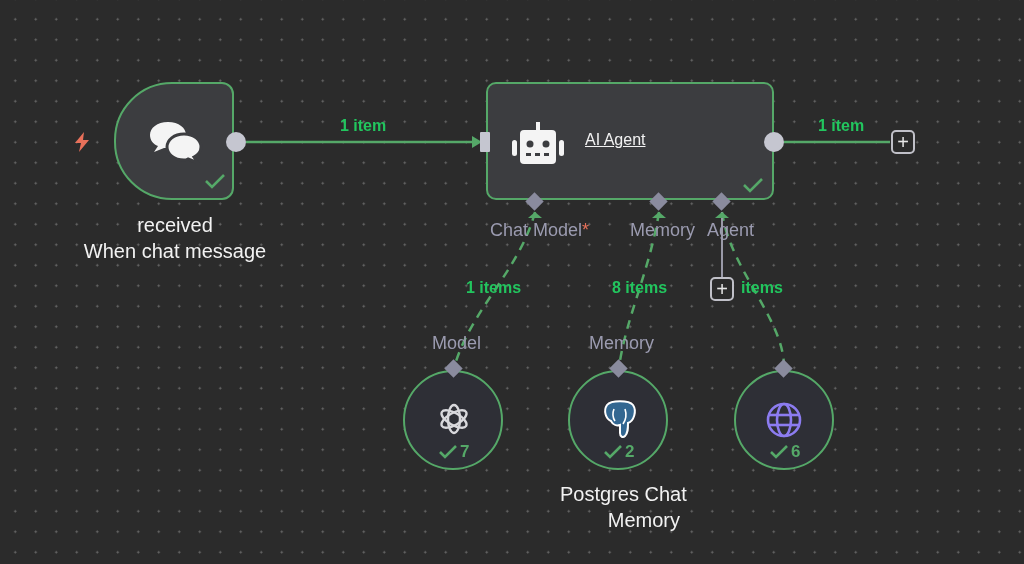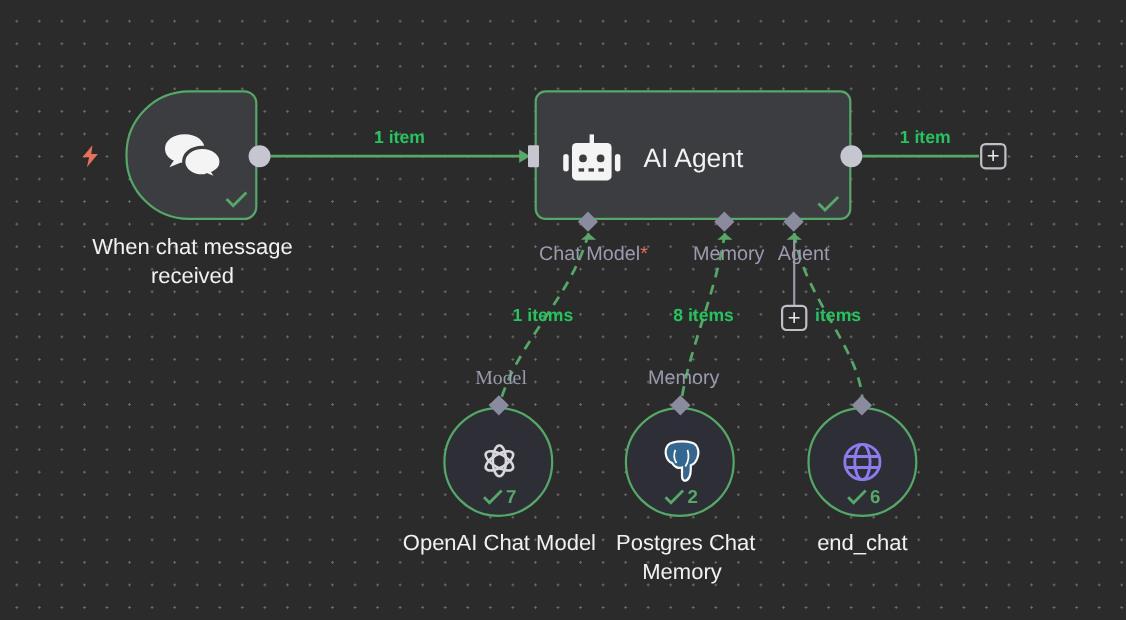--- a/index.html
+++ b/index.html
@@ -22,21 +22,21 @@
     border-radius:58px 12px 12px 58px; box-sizing:border-box;
   }
   .agent-node {
     left:486px; top:82px; width:288px; height:118px;
     background:#3c3d40; border:2.5px solid #55a868; border-radius:10px; box-sizing:border-box;
   }
   .sub-node {
     width:100px; height:100px; border-radius:50%;
     background:#2e2f36; border:2.5px solid #55a868; box-sizing:border-box;
   }
-  .agent-title { left:97px; top:46px; color:#f2f2f2; font-size:24px; }
+  .agent-title { left:97px; top:46px; color:#f2f2f2; font-size:16px;text-decoration:underline; }
   .check { color:#55a868; }
   .count { color:#55a868; font-size:17px; font-weight:bold; }
   .plus-btn {
     width:24px; height:24px; border:2px solid #c0c0c8; border-radius:5px;
     box-sizing:border-box; background:#2b2b2b; color:#e8e8e8;
     display:flex; align-items:center; justify-content:center; font-size:20px; line-height:20px;
   }
 </style>
 </head>
 <body>
@@ -69,22 +69,22 @@
       </svg>
     </span>
     <span class="abs check" style="left:88px;top:88px;">
       <svg width="22" height="18" viewBox="0 0 22 18">
           <path d="M2 9 L8 15 L20 3" stroke="#55a868" stroke-width="2.6" fill="none"></path>
         </svg>
     </span>
   </div>
   <div class="abs" style="left:226px;top:132px;width:20px;height:20px;border-radius:50%;background:#c5c6d0;"></div>
   <div class="abs node-label" style="left:60px;top:212px;width:230px;">
+    <div>received</div>
     <div>When chat message</div>
-    <div>received</div>
   </div>
 
   <div class="abs conn-label" style="left:340px;top:117px;">1 item</div>
 
   <div class="abs" style="left:480px;top:132px;width:10px;height:20px;background:#c5c6d0;border-radius:1px;z-index:2;"></div>
   <div class="abs agent-node">
     <span class="abs" style="left:22px;top:38px;">
       <svg width="56" height="44" viewBox="0 0 56 44">
         <rect x="26" y="0" width="4" height="8" fill="#f4f4f4"></rect>
         <rect x="10" y="8" width="36" height="34" rx="4" fill="#f4f4f4"></rect>
@@ -117,21 +117,21 @@
     <span>Chat Model</span><span style="color:#e8705a">*</span>
   </div>
   <div class="abs port-label" style="left:630px;top:220px;">Memory</div>
   <div class="abs port-label" style="left:707px;top:220px;">Agent</div>
 
   <div class="abs conn-label" style="left:466px;top:279px;">1 items</div>
   <div class="abs conn-label" style="left:612px;top:279px;">8 items</div>
   <div class="abs conn-label" style="left:741px;top:279px;text-align:right;">items</div>
   <div class="abs plus-btn" style="left:710px;top:277px;">+</div>
 
-  <div class="abs port-label" style="left:432px;top:333px;font-family:Liberation Serif, serif;">Model</div>
+  <div class="abs port-label" style="left:432px;top:333px;">Model</div>
   <div class="abs port-label" style="left:589px;top:333px;">Memory</div>
 
   <div class="abs sub-node" style="left:403px;top:370px;">
     <span class="abs" style="left:30px;top:28px;">
       <svg width="38" height="38" viewBox="0 0 38 38" fill="none" stroke="#d8d8dc" stroke-width="2.4">
         <g transform="translate(19,19)">
           <ellipse rx="6" ry="14" transform="rotate(0)"></ellipse>
           <ellipse rx="6" ry="14" transform="rotate(60)"></ellipse>
           <ellipse rx="6" ry="14" transform="rotate(120)"></ellipse>
         </g>
@@ -174,20 +174,18 @@
     </span>
     <div class="abs" style="left:33px;top:70px;display:flex;align-items:center;gap:2px;">
       <svg width="20" height="16" viewBox="0 0 20 16">
           <path d="M2 8 L7 13 L18 2" stroke="#55a868" stroke-width="2.6" fill="none"></path>
         </svg>
       <span class="count">6</span>
     </div>
   </div>
   <div class="abs" style="left:777px;top:362px;width:13px;height:13px;background:#8a8b9e;transform:rotate(45deg);"></div>
 
-  <div class="abs node-label" style="left:354px;top:481px;width:200px;white-space:nowrap;">OpenAI Chat Model</div>
-  <div class="abs node-label" style="left:560px;top:481px;width:120px;">
+  <div class="abs node-label" style="left:560px;top:481px;width:120px;text-align:right;">
     <div style="white-space:nowrap;">Postgres Chat</div>
     <div>Memory</div>
   </div>
-  <div class="abs node-label" style="left:724px;top:481px;width:120px;">end_chat</div>
 
 </div>
 
 </body></html>

